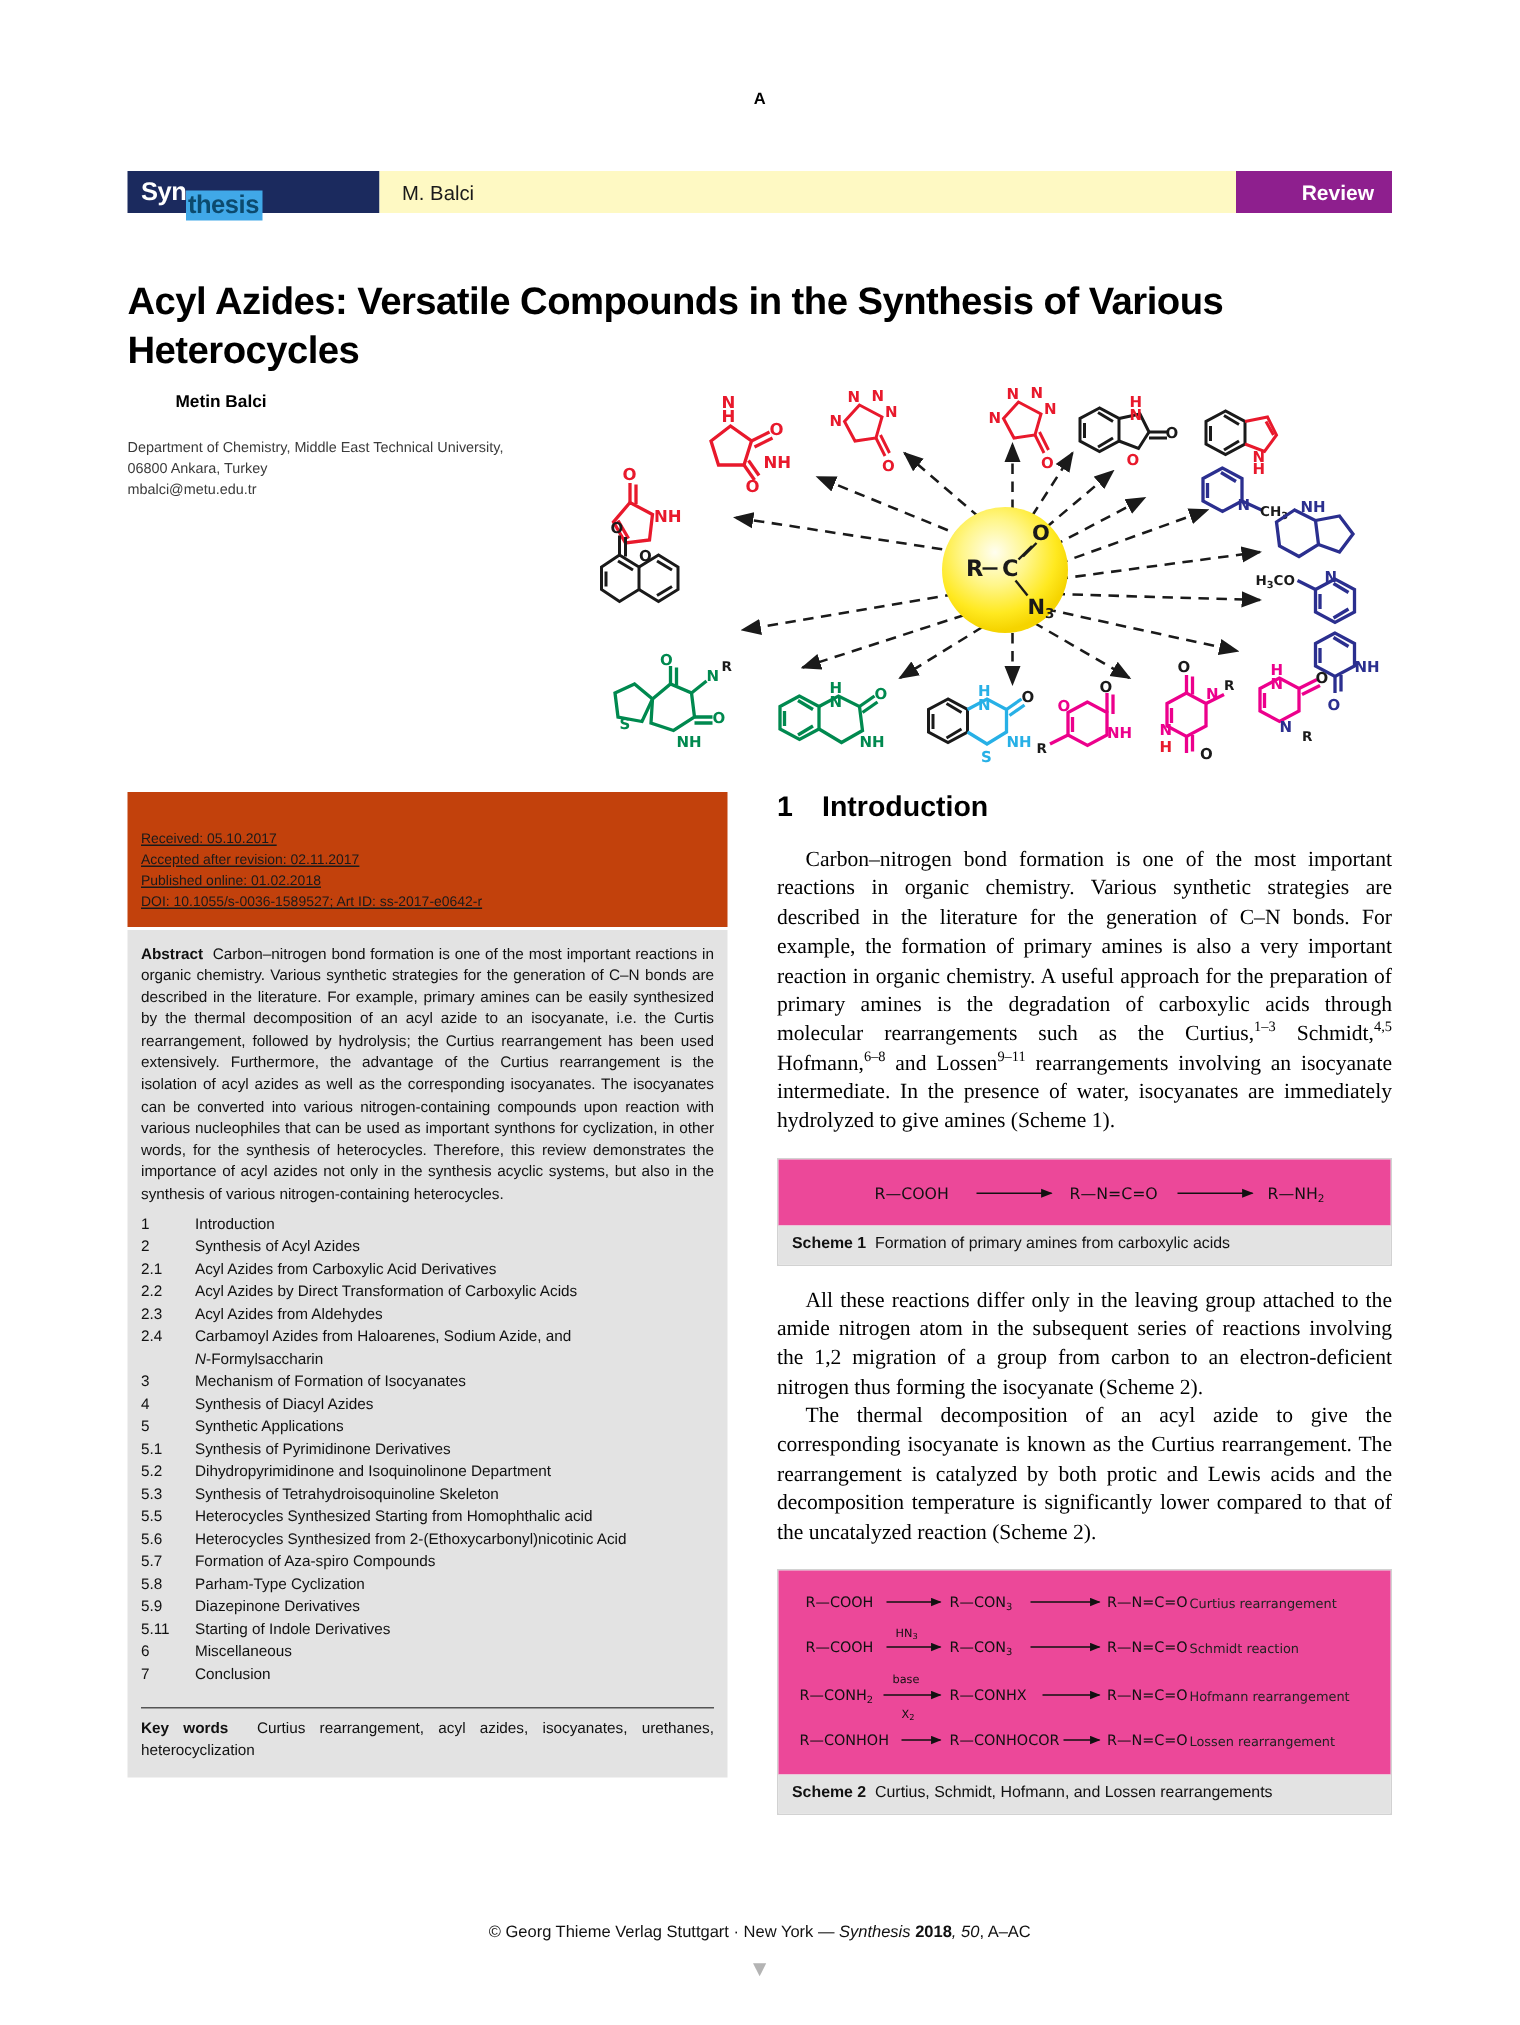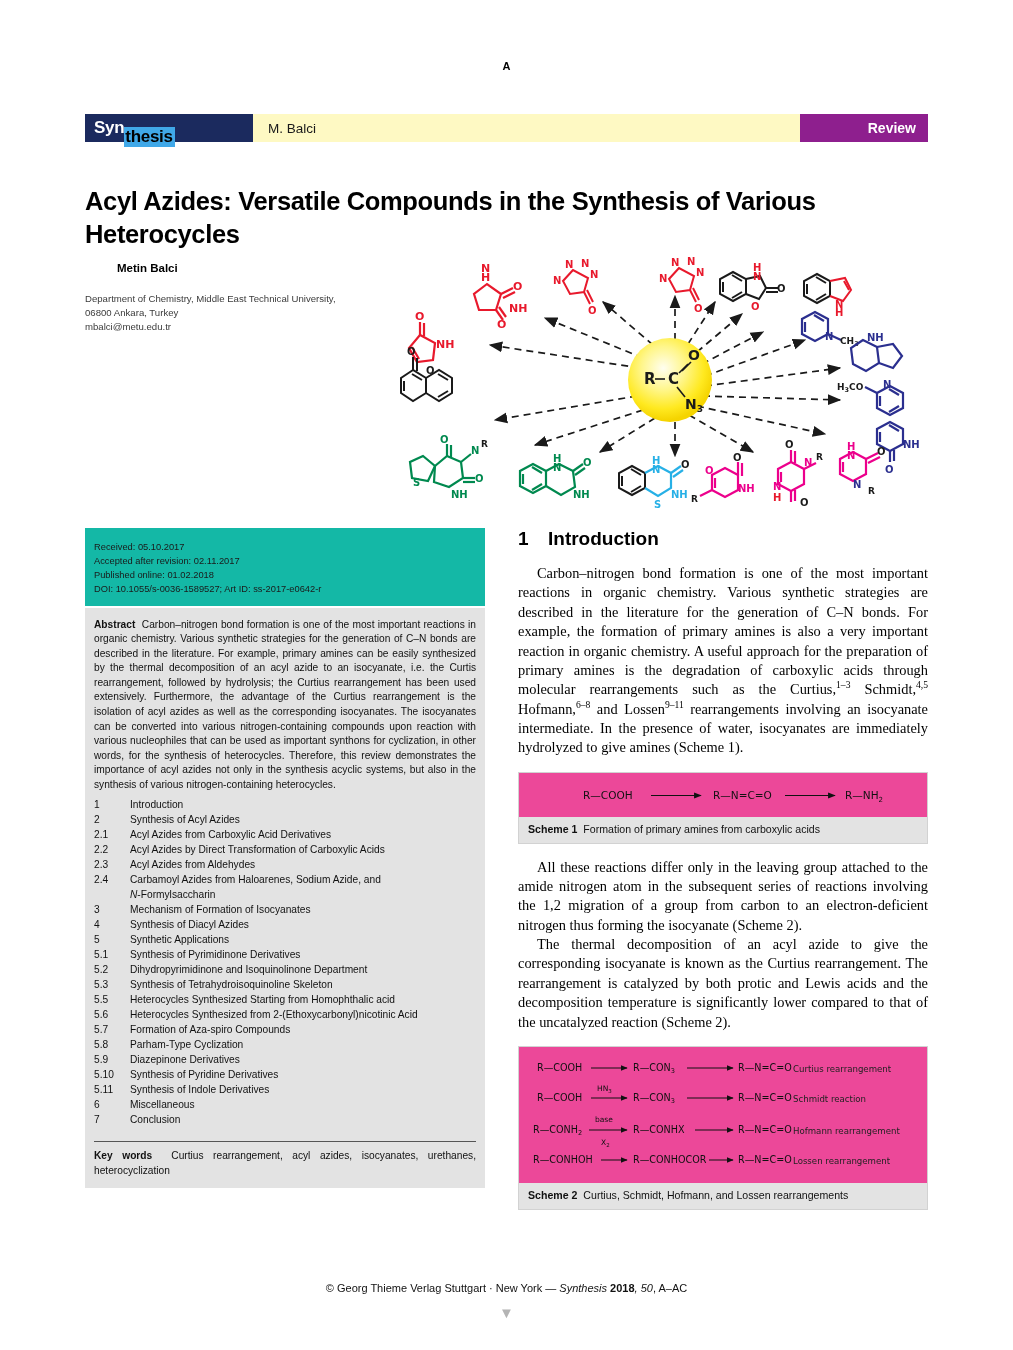--- a/index.html
+++ b/index.html
@@ -53,41 +53,41 @@
   }
   .logo-syn {
     color: #ffffff;
     font-size: 17px;
     font-weight: bold;
     letter-spacing: -.3px;
     font-family: "Liberation Sans", sans-serif;
     text-align: right;
   }
   .logo-thesis {
-    color: #000000;
+    color: #0c4a6e;
     background: #40a8e8;
     font-size: 17px;
     font-weight: bold;
     letter-spacing: -.3px;
     padding: 0 2px 0 1px;
     font-family: "Liberation Sans", sans-serif;
     margin-top: 17px;
   }
   .runhead-mid {
     flex: 1;
     background: #fef9c3;
     display: flex;
     align-items: center;
     padding-left: 15px;
     box-sizing: border-box;
     font-size: 13.5px;
     color: #1a1a1a;
   }
   .runhead-type {
-    width: 128px;
+    width: 104px;
     background: #8e1f8e;
     color: #fff;
     font-size: 14px;
     font-weight: bold;
     display: flex;
     align-items: center;
     justify-content: flex-end;
     padding-right: 12px;
     box-sizing: border-box;
   }
@@ -129,25 +129,26 @@
     width: 560px; height: 275px;
   }
 
   
   .leftcol {
     position: absolute;
     left: 85px; top: 528px;
     width: 400px;
   }
   .meta-box {
-    background: #14b8a6;
-    padding: 12px 9px 9px 9px;
+    background: #c2410c;
+    padding: 24px 9px 9px 9px;
     font-size: 9.3px;
     line-height: 1.52;
     color: #1a1a1a;
+    text-decoration: underline;
   }
   .abstract-box {
     background: #e3e3e3;
     padding: 10px 9px 10px 9px;
     margin-top: 2px;
   }
   .abstract-text {
     font-size: 10.2px;
     line-height: 1.43;
     text-align: justify;
@@ -614,26 +615,22 @@
           </div>
           <div class="toc-row">
             <span class="toc-num">5.8</span>
             <span class="toc-label">Parham-Type Cyclization</span>
           </div>
           <div class="toc-row">
             <span class="toc-num">5.9</span>
             <span class="toc-label">Diazepinone Derivatives</span>
           </div>
           <div class="toc-row">
-            <span class="toc-num">5.10</span>
-            <span class="toc-label">Synthesis of Pyridine Derivatives</span>
-          </div>
-          <div class="toc-row">
             <span class="toc-num">5.11</span>
-            <span class="toc-label">Synthesis of Indole Derivatives</span>
+            <span class="toc-label">Starting of Indole Derivatives</span>
           </div>
           <div class="toc-row">
             <span class="toc-num">6</span>
             <span class="toc-label">Miscellaneous</span>
           </div>
           <div class="toc-row">
             <span class="toc-num">7</span>
             <span class="toc-label">Conclusion</span>
           </div>
         </div>

